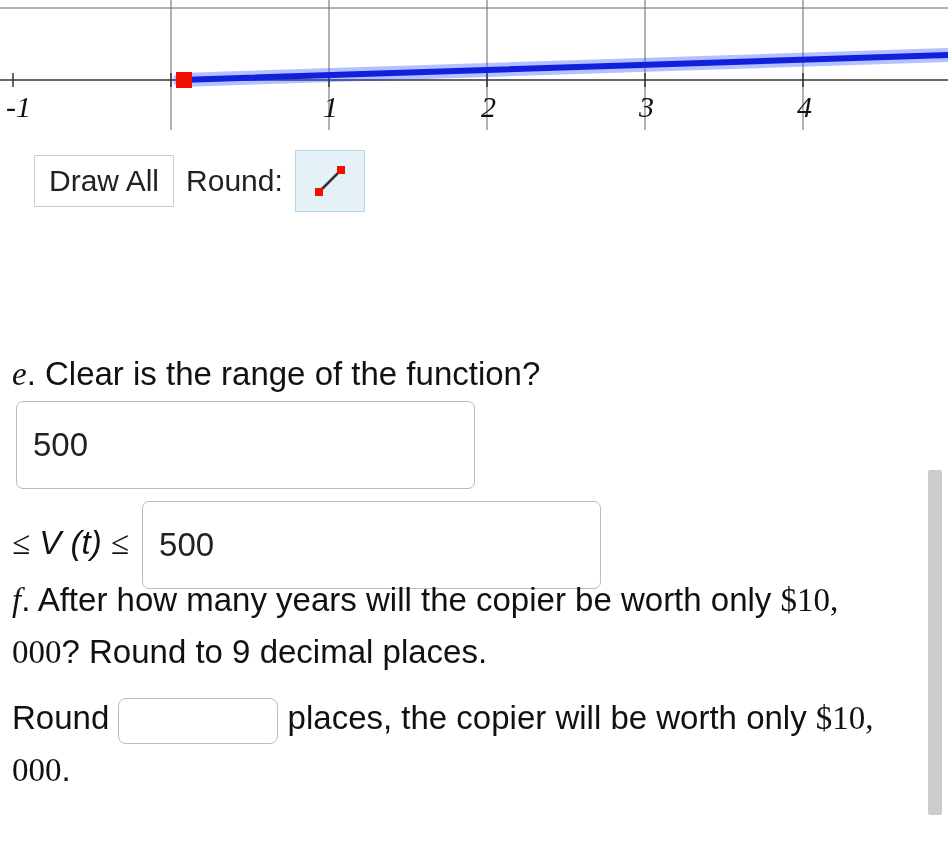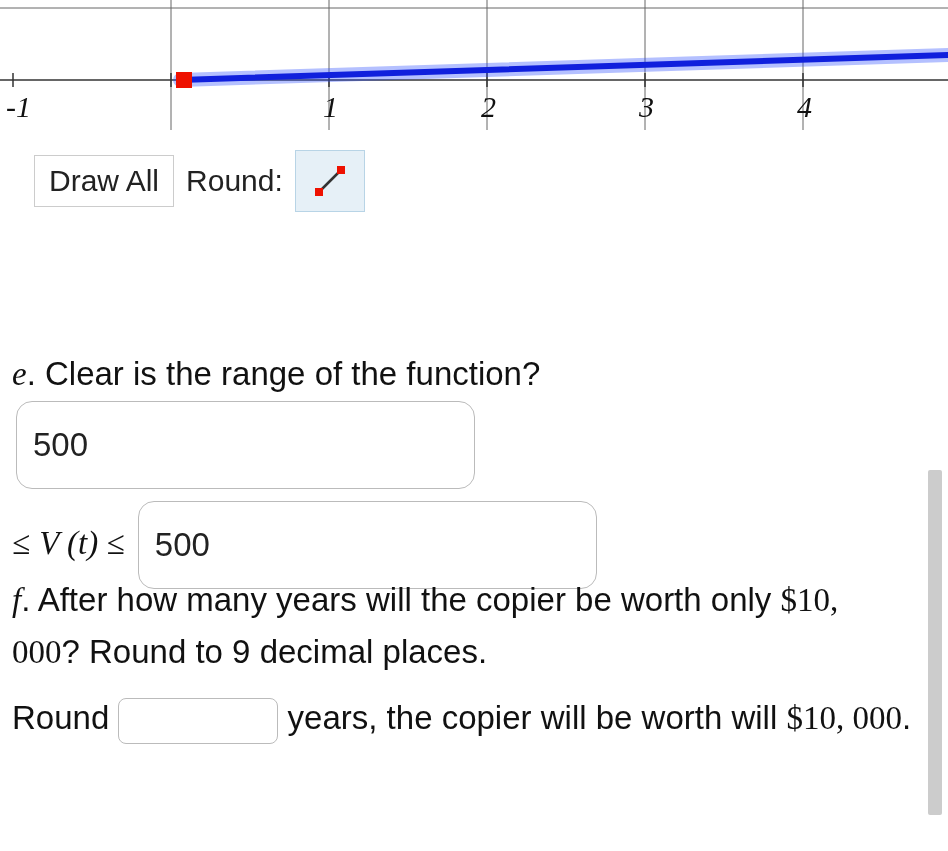--- a/index.html
+++ b/index.html
@@ -79,30 +79,30 @@
     .question-e .italic-e {
       font-style: italic;
       font-family: "Times New Roman", serif;
     }
     .val-input {
       display: inline-block;
       min-width: 120px;
       padding: 24px 16px;
       font-size: 33px;
       border: 1.5px solid #bbb;
-      border-radius: 16px;
+      border-radius: 7px;
       color: #222;
       vertical-align: middle;
       margin: 0 4px;
       background: #fff;
       font-family: inherit;
     }
     .val-input.small { min-width: 140px; }
     .math-serif {
-      font-family: Liberation Serif, serif;
+      font-family: Liberation Sans, sans-serif;
       font-style: italic;
       text-align: center;
     }
     .leq { font-family: "Times New Roman", serif; font-style: normal; }
     .row2 {
       margin-top: 12px;
     }
     .question-f {
       position: absolute;
       left: 12px;
@@ -192,19 +192,19 @@
     <span class="leq">≤</span>
     <input type="text" class="val-input small" value="500" style="">
   </div>
 </div>
 
 <div class="question-f">
   <div>
     <span class="italic-f">f</span><span>. After how many years will the copier be worth only </span><span class="money">$10, 000</span><span>? Round to 9 decimal places.</span>
   </div>
   <div class="f-answer">
-    <span>Round </span><input type="text" class="empty-input" style=""><span> years, the copier will be worth will </span>
+    <span>Round </span><input type="text" class="empty-input" style=""><span> places, the copier will be worth only </span>
     <span class="money">$10, 000</span><span>.</span>
   </div>
 </div>
 
 <div class="scroll-indicator"></div>
 <div class="scroll-thumb"></div>
 
 </body></html>

